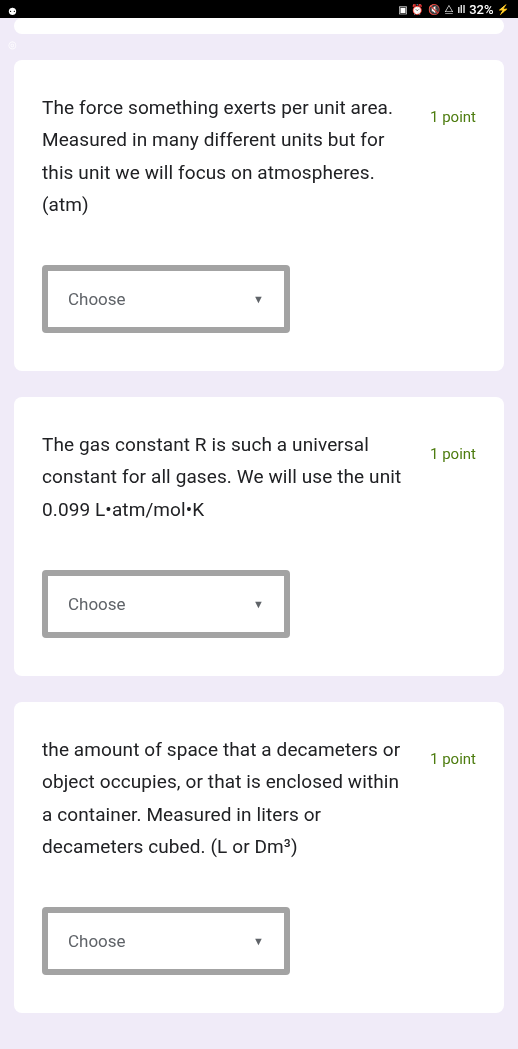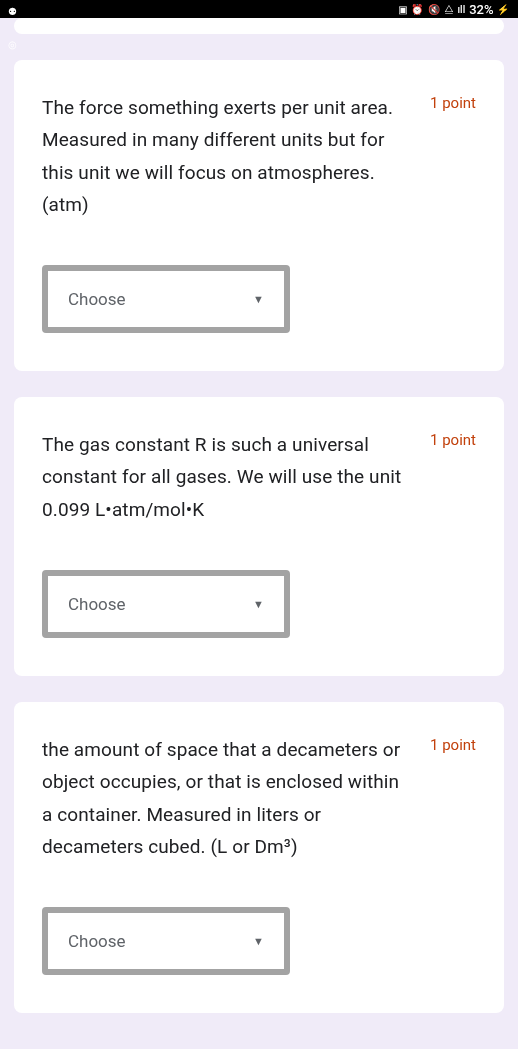--- a/index.html
+++ b/index.html
@@ -65,23 +65,23 @@
     .question-text {
       font-size: 19px;
       color: #202124;
       line-height: 1.7;
       flex: 1;
       padding-right: 10px;
       letter-spacing: 0.1px;
     }
     .points {
       font-size: 15px;
-      color: #c2410c;
+      color: #4d7c0f;
       white-space: nowrap;
-      margin-top: 2px;
+      margin-top: 16px;
     }
     .dropdown {
       display: inline-flex;
       align-items: center;
       justify-content: space-between;
       border: 6px solid #a3a3a3;
       border-radius: 4px;
       padding: 18px 20px;
       min-width: 248px;
       cursor: pointer;

